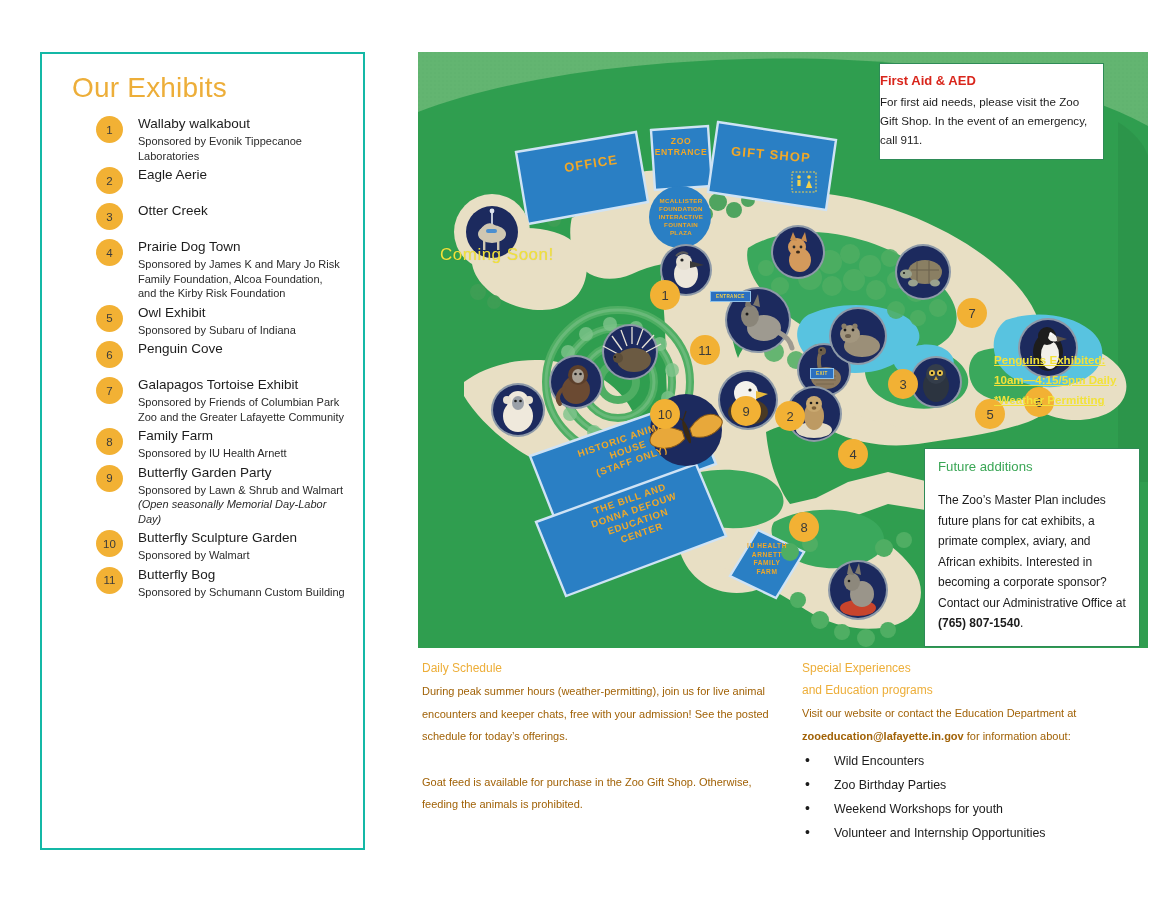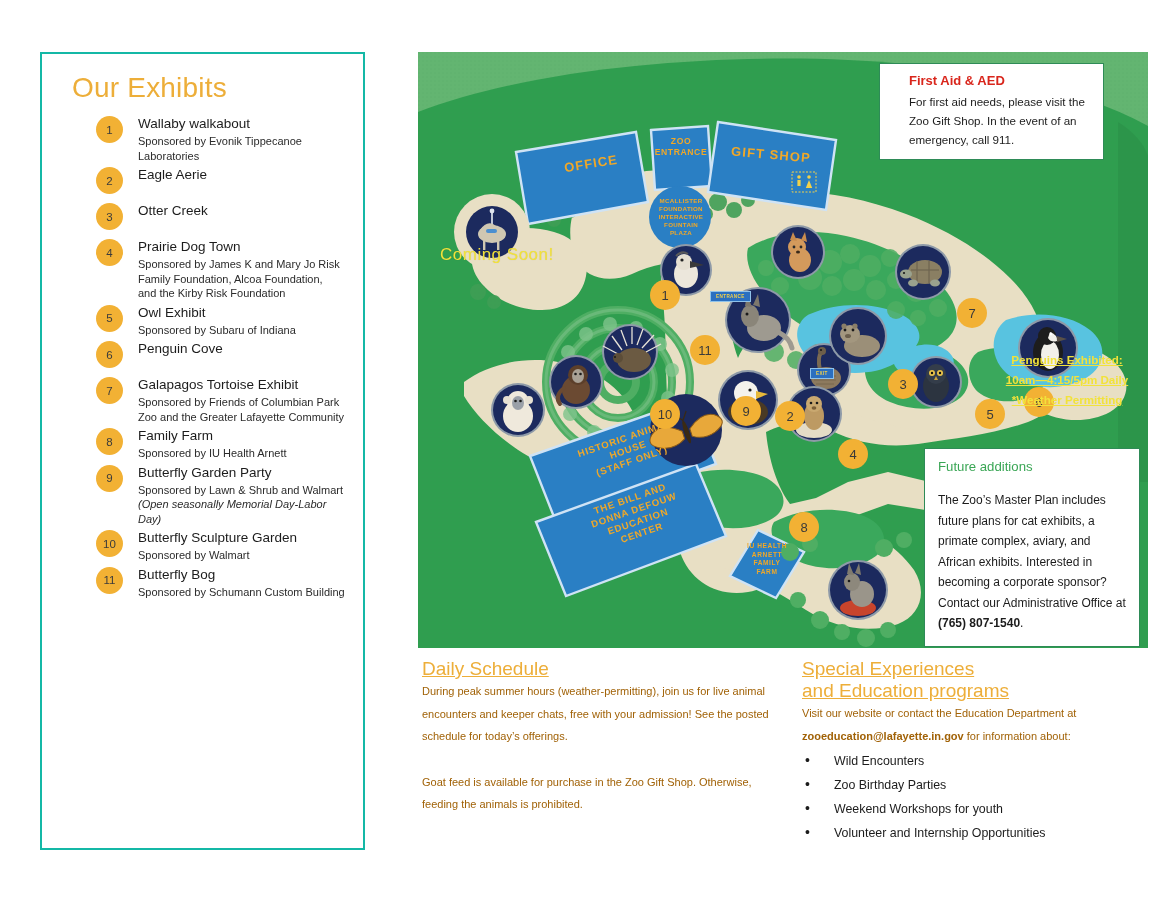--- a/index.html
+++ b/index.html
@@ -76,21 +76,21 @@
     width: 730px; height: 596px;
     overflow: hidden;
     background: #5cb06a;
   }
   #map svg { display: block; }
 
   
   .map-box {
     position: absolute;
     background: #ffffff;
-    padding: 9px 12px 10px 29px;
+    padding: 9px 12px 10px 0;
   }
   #firstaid-box {
     left: 461px; top: 11px;
     width: 225px;
     border: 1px solid #2e8b57;
   }
   #firstaid-title {
     color: #D9261C;
     font-size: 13px;
     font-weight: 600;
@@ -131,21 +131,20 @@
 
   
   #penguin-note {
     position: absolute;
     left: 576px; top: 298px;
     width: 146px;
     color: #F2E23A;
     font-size: 11.6px;
     font-weight: 700;
     line-height: 20px;
-    text-align: center;
   }
   #penguin-note span { text-decoration: underline; display: block; }
 
   
   .mk {
     position: absolute;
     width: 30px; height: 30px;
     border-radius: 50%;
     background: #F2B134;
     color: #3a3a3a;
@@ -186,24 +185,23 @@
     padding: 2px 5px;
     text-align: center;
   }
 
   
   .btm-col { position: absolute; }
   #col-left { left: 422px; top: 658px; width: 350px; }
   #col-right { left: 802px; top: 658px; width: 352px; }
   .sec-head {
     color: #EDAE39;
-    font-size: 19px;
+    font-size: 12px;
     line-height: 21px;
     margin-bottom: 1px;
-    text-decoration: underline;
   }
   .sec-body {
     font-size: 11px;
     color: #a16207;
     line-height: 22.5px;
     margin-bottom: 0;
   }
   .sec-body b { font-weight: 700; }
   .gap { height: 23px; }
   ul.bullets { list-style: none; margin: 2px 0 0 0; padding: 0; }

